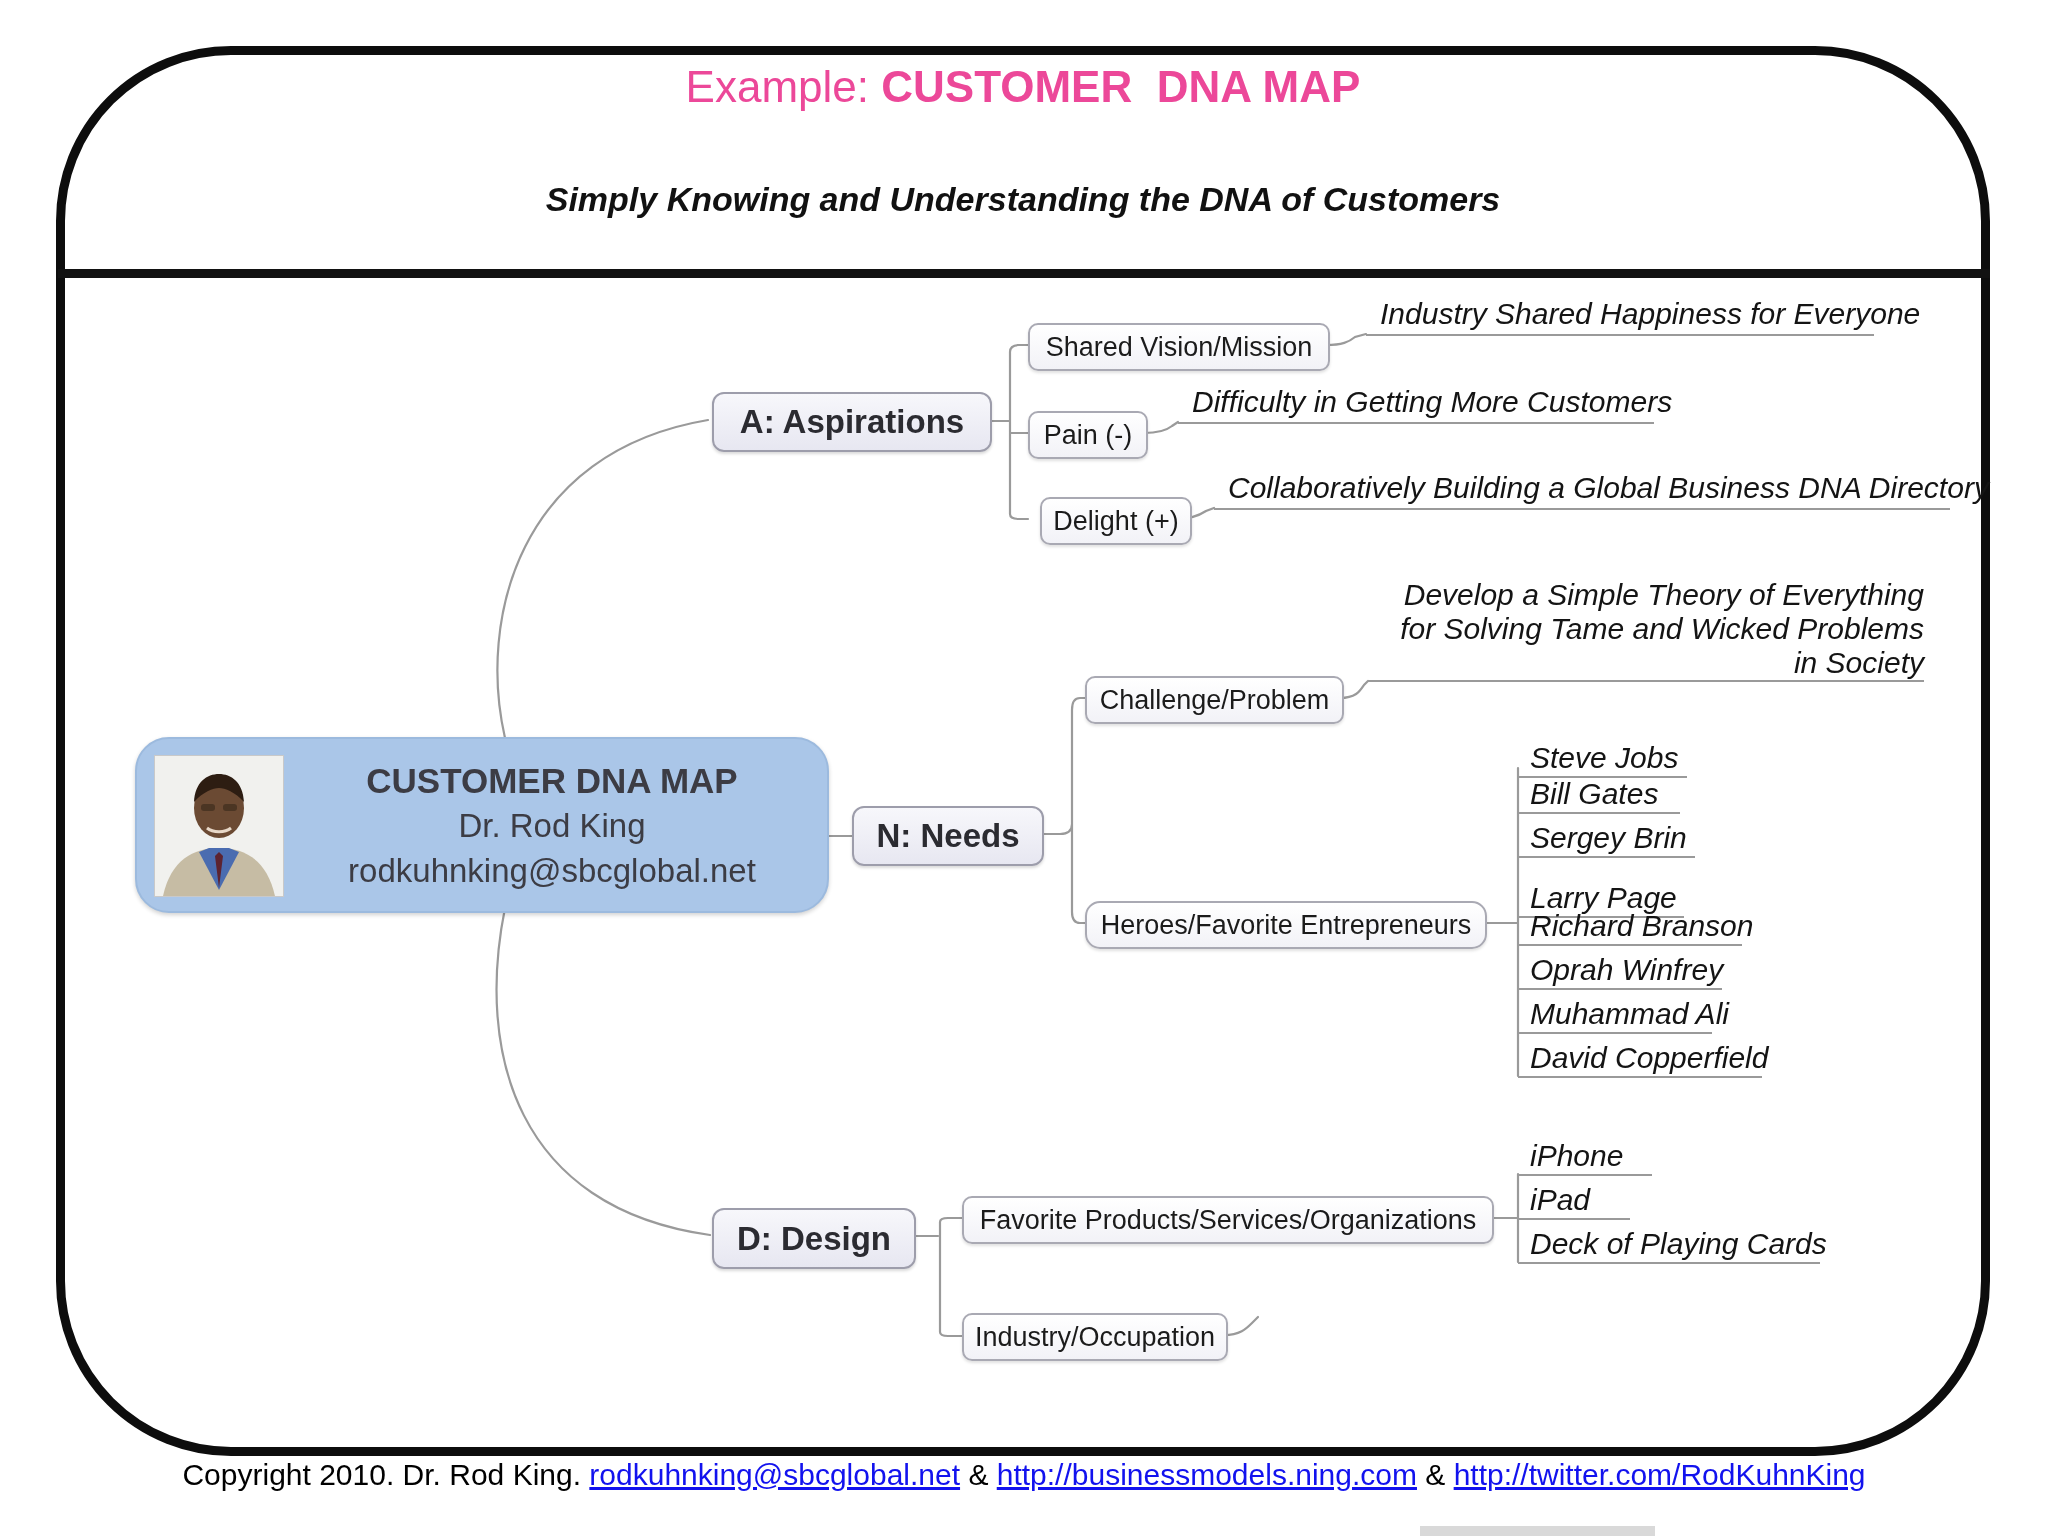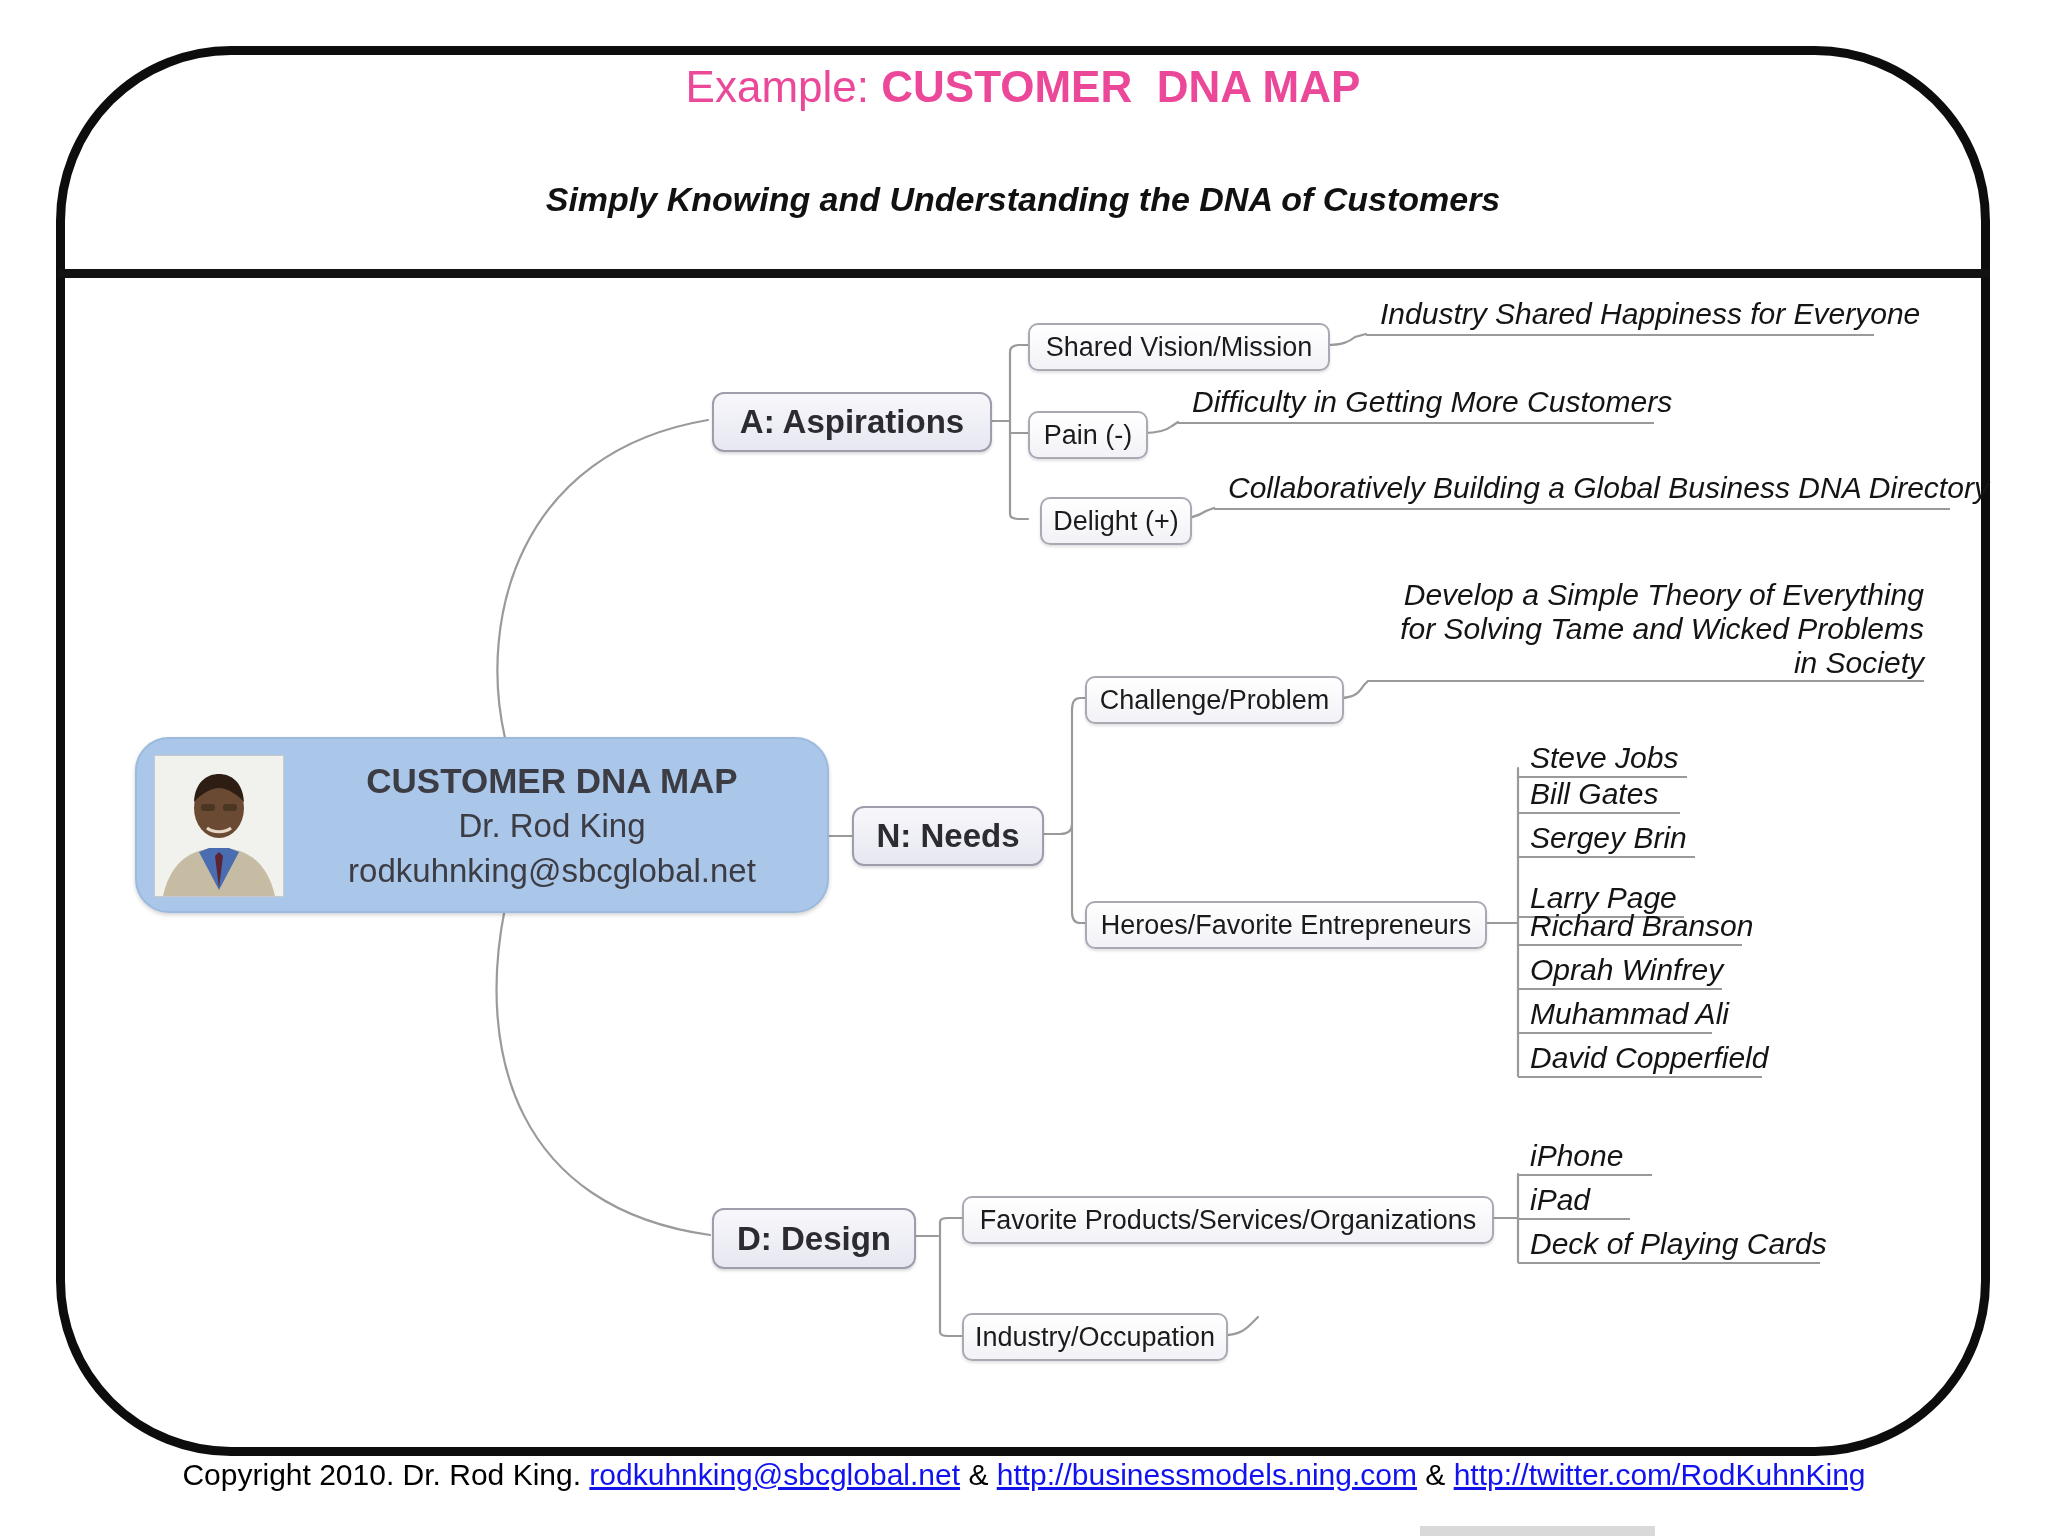--- a/index.html
+++ b/index.html
@@ -112,21 +112,21 @@
 
   <div class="branch-box" style="left:712px;top:392px;width:276px;height:56px;">A: Aspirations</div>
   <div class="branch-box" style="left:852px;top:806px;width:188px;height:56px;">N: Needs</div>
   <div class="branch-box" style="left:712px;top:1208px;width:200px;height:57px;">D: Design</div>
 
   <div class="sub-box" style="left:1028px;top:323px;width:298px;height:44px;">Shared Vision/Mission</div>
   <div class="sub-box" style="left:1028px;top:411px;width:116px;height:44px;">Pain (-)</div>
   <div class="sub-box" style="left:1040px;top:497px;width:148px;height:44px;">Delight (+)</div>
 
   <div class="sub-box" style="left:1085px;top:676px;width:255px;height:44px;">Challenge/Problem</div>
-  <div class="sub-box" style="left:1085px;top:901px;width:398px;height:44px;">Heroes/Favorite Entrepreneurs</div>
+  <div class="sub-box" style="left:1085px;top:901px;width:398px;height:44px;border-radius:15px;">Heroes/Favorite Entrepreneurs</div>
 
   <div class="sub-box" style="left:962px;top:1196px;width:528px;height:44px;">Favorite Products/Services/Organizations</div>
   <div class="sub-box" style="left:962px;top:1313px;width:262px;height:44px;">Industry/Occupation</div>
 
   <div class="leaf" style="left:1366px;top:296px;width:494px;">Industry Shared Happiness for Everyone</div>
   <div class="leaf" style="left:1178px;top:384px;width:462px;">Difficulty in Getting More Customers</div>
   <div class="leaf" style="left:1214px;top:470px;width:722px;">Collaboratively Building a Global Business DNA Directory</div>
 
   <div class="leaf multi" style="left:1368px;top:578px;width:540px;">Develop a Simple Theory of Everything for Solving Tame and Wicked Problems in Society</div>
 

